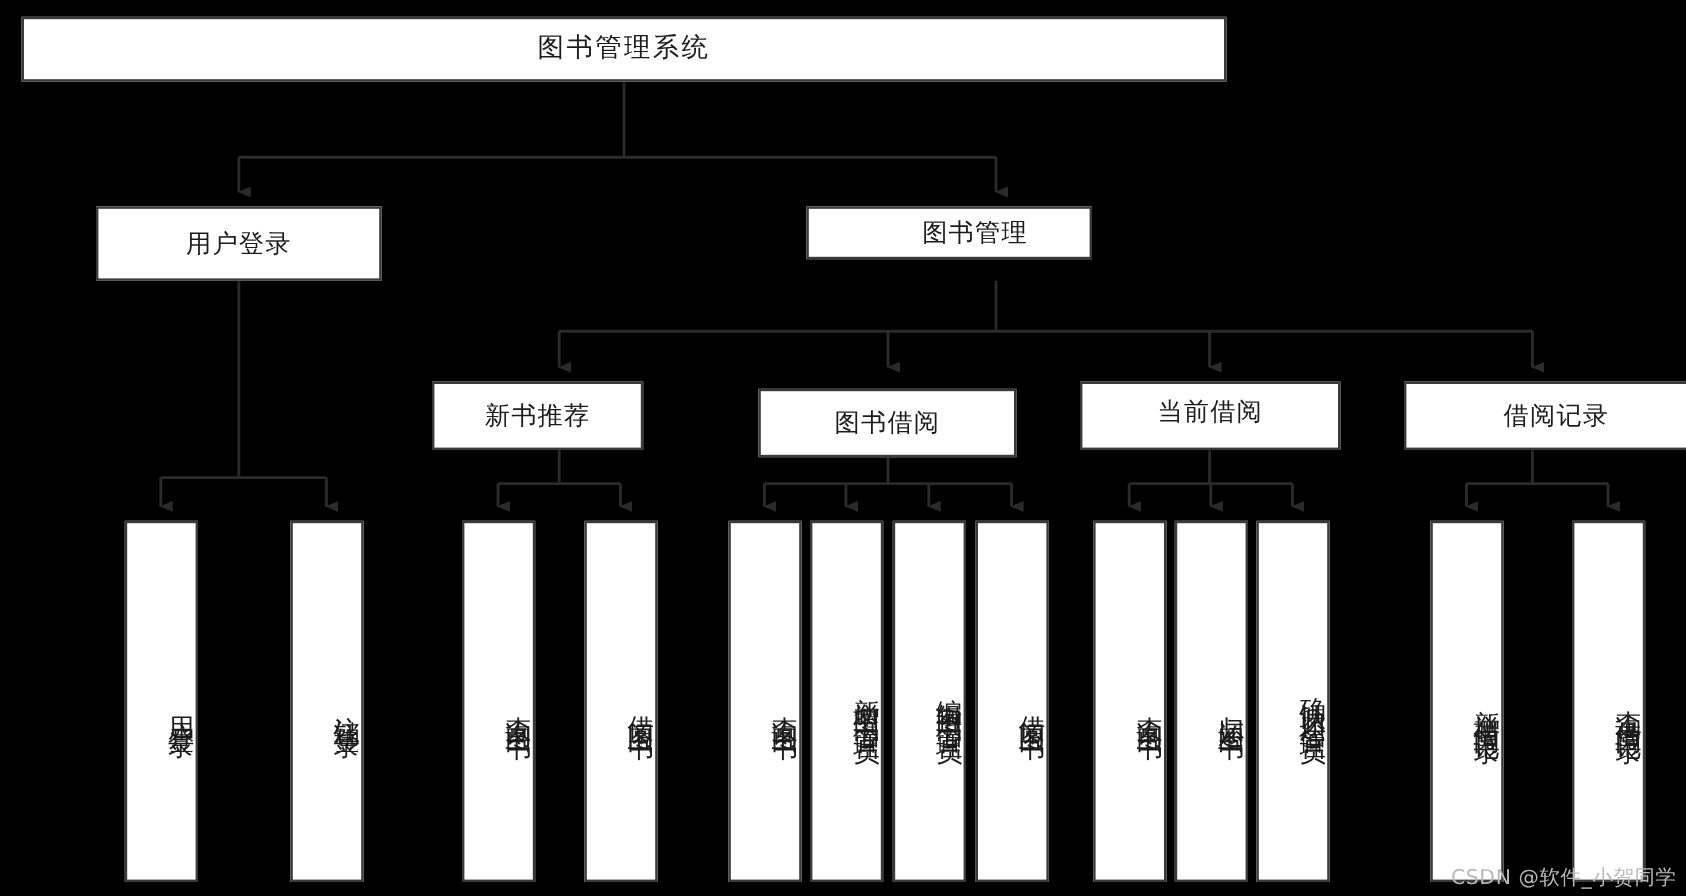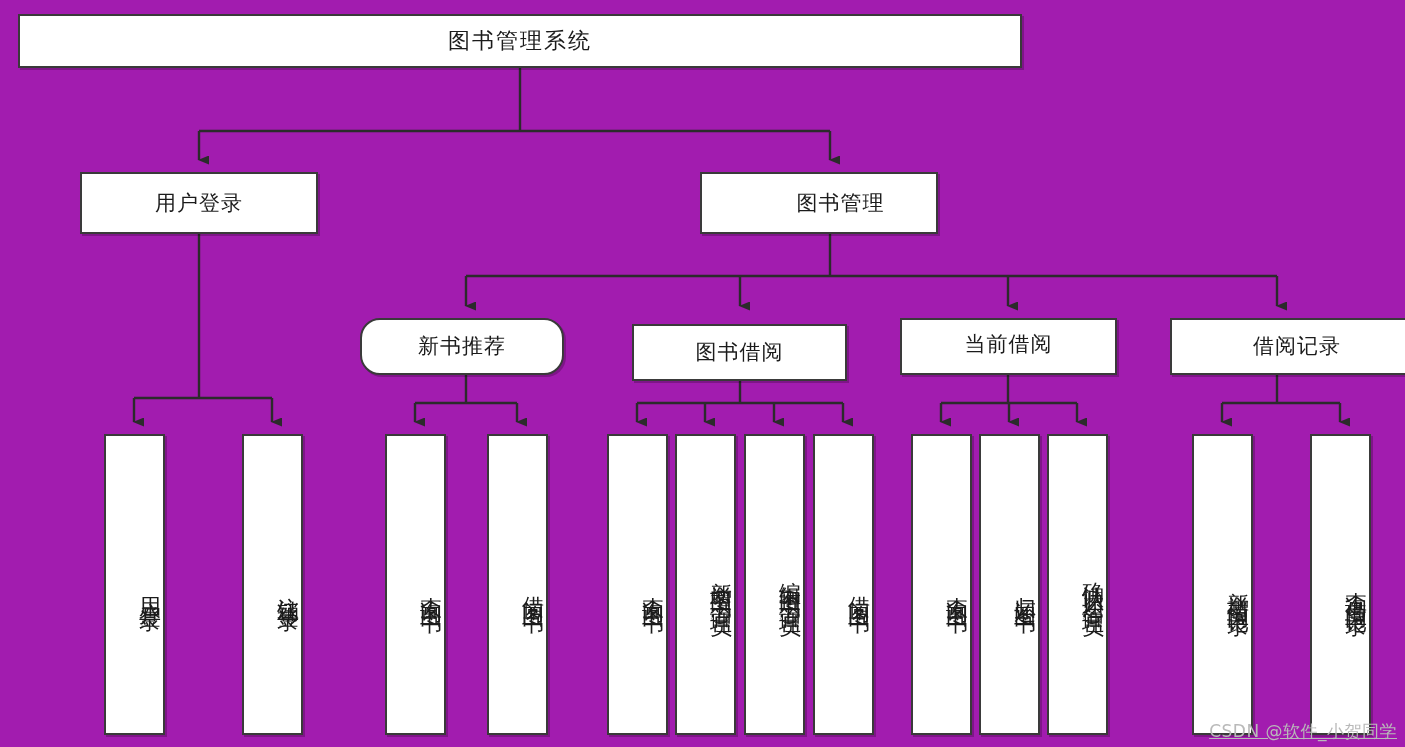--- a/index.html
+++ b/index.html
@@ -3,21 +3,21 @@
 <meta charset="utf-8">
 <title>图书管理系统 功能结构图</title>
 <style>
   html,body{margin:0;padding:0;}
   body{
     width:1405px;height:747px;
     background:#ffffff;
     font-family:"DejaVu Sans","Liberation Sans",sans-serif;
     overflow:hidden;
   }
-  #canvas{position:relative;width:1405px;height:747px;background:#a21caf;}
+  #canvas{position:relative;width:1405px;height:747px;background:#000000;}
 
   
   #wires{position:absolute;left:0;top:0;width:1405px;height:747px;}
 
   
   .node{
     position:absolute;
     box-sizing:border-box;
     background:#ffffff;
     border:2px solid #3a3a3a;
@@ -54,21 +54,20 @@
   
   #watermark{
     position:absolute;
     right:8px;
     bottom:4px;
     font-size:17px;
     color:#b9b9b9;
     letter-spacing:0.5px;
     white-space:nowrap;
     font-family:"DejaVu Sans","Liberation Sans",sans-serif;
-    text-decoration:underline;
   }
 </style>
 </head>
 <body>
 
 <div id="canvas">
 
   <svg id="wires" viewBox="0 0 1405 747" xmlns="http://www.w3.org/2000/svg">
     <defs>
       <marker id="arrow" markerWidth="9" markerHeight="11" refX="4.5" refY="10" orient="auto" markerUnits="userSpaceOnUse">
@@ -123,25 +122,25 @@
   </svg>
 
   <div class="node root horiz" style="left:18px;top:14px;width:1004px;height:54px;">
     <span>图书管理系统</span>
   </div>
 
   <div class="node horiz" style="left:80px;top:172px;width:238px;height:62px;">
     <span>用户登录</span>
   </div>
 
-  <div class="node horiz" style="left:700px;top:172px;width:238px;height:62px;padding-left:43px;">
+  <div class="node horiz" style="left:672px;top:172px;width:238px;height:44px;padding-left:43px;">
     <span>图书管理</span>
   </div>
 
-  <div class="node horiz" style="left:360px;top:318px;width:204px;height:57px;border-radius:20px;">
+  <div class="node horiz" style="left:360px;top:318px;width:176px;height:57px;">
     <span>新书推荐</span>
   </div>
 
   <div class="node horiz" style="left:632px;top:324px;width:215px;height:57px;">
     <span>图书借阅</span>
   </div>
 
   <div class="node horiz" style="left:900px;top:318px;width:217px;height:57px;font-family:Liberation Mono, monospace;">
     <span>当前借阅</span>
   </div>

